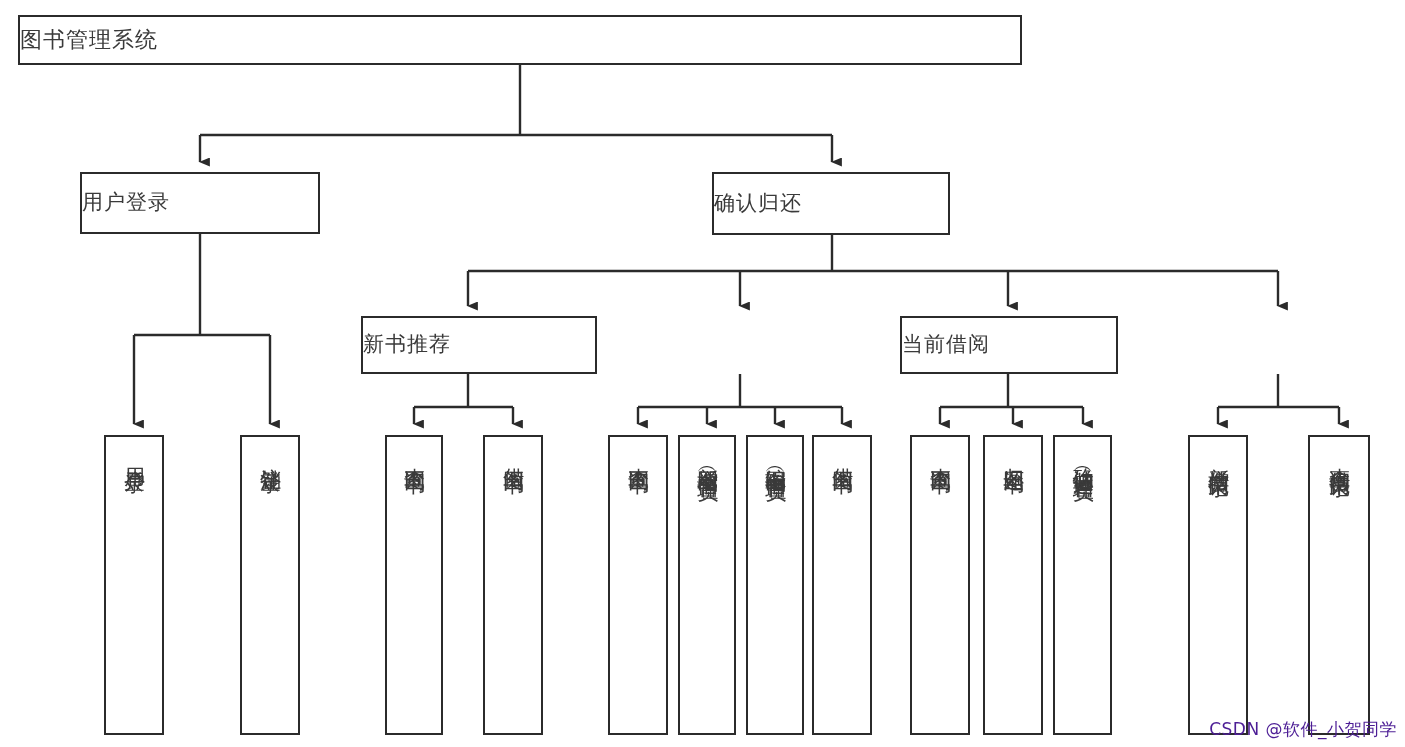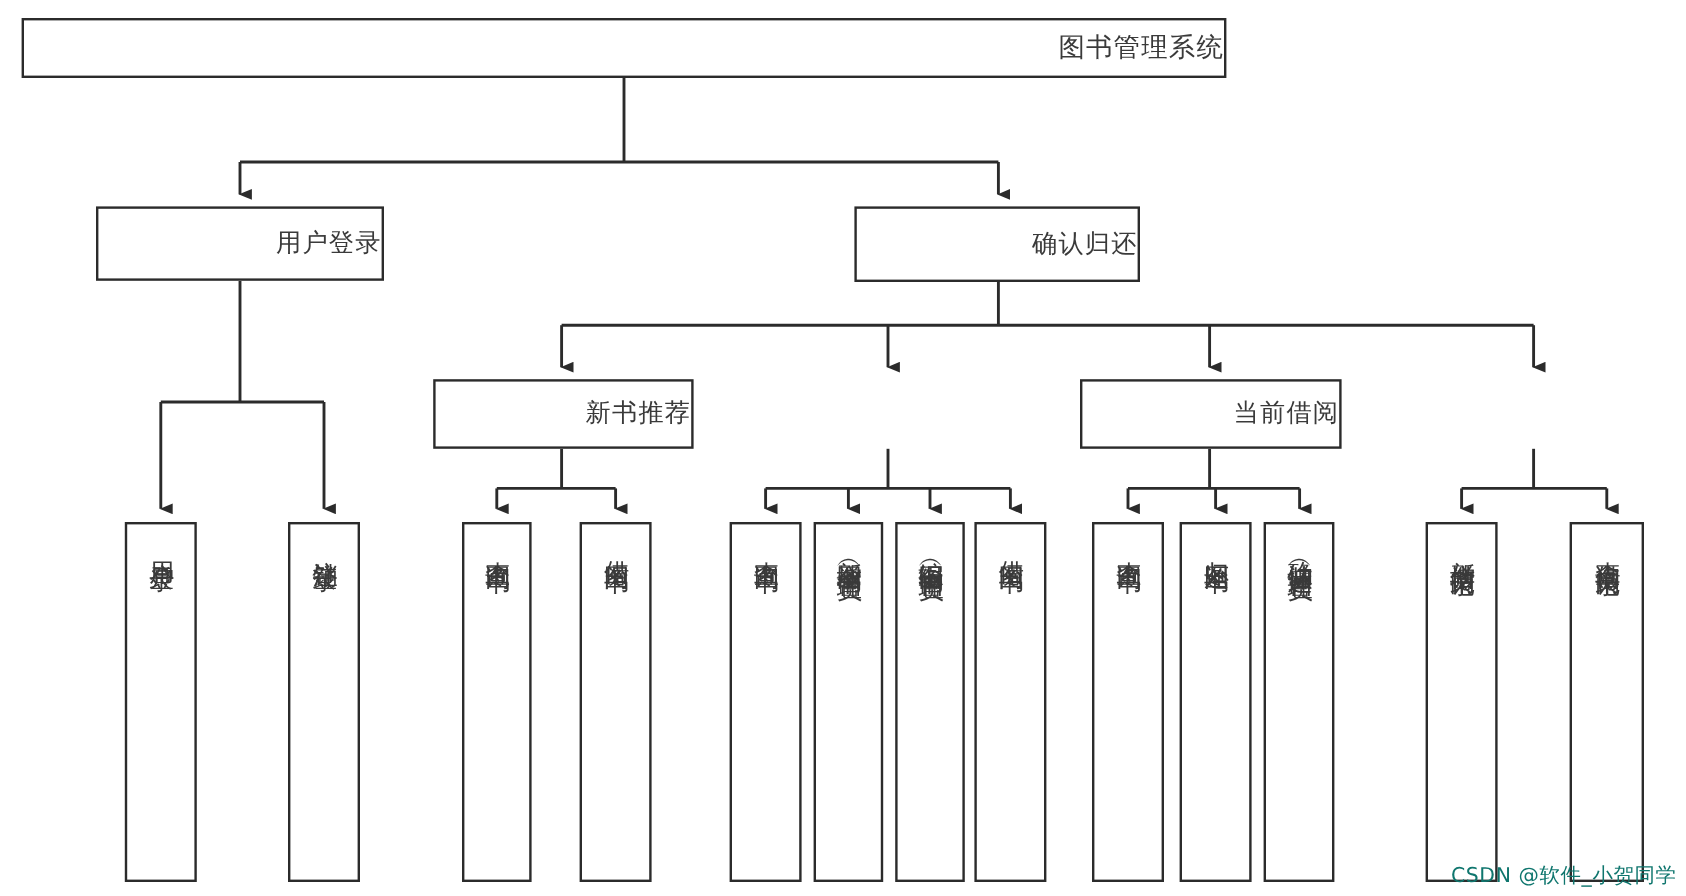--- a/index.html
+++ b/index.html
@@ -1,27 +1,27 @@
 <!DOCTYPE html>
 <html><head>
 <meta charset="utf-8">
 <title>图书管理系统 功能结构图</title>
 <style>
   html,body{margin:0;padding:0;background:#ffffff;}
   body{font-family:"DejaVu Sans","Liberation Sans",sans-serif;}
   #canvas{position:relative;width:1405px;height:747px;background:#ffffff;overflow:hidden;}
   #edges{position:absolute;left:0;top:0;width:1405px;height:747px;}
   .node{position:absolute;box-sizing:border-box;background:#ffffff;border:2px solid #2b2b2b;
-        display:flex;align-items:center;justify-content:flex-end;color:#3a3a3a;}
+        display:flex;align-items:center;justify-content:flex-start;color:#3a3a3a;}
   .node.h{font-size:21px;letter-spacing:1px;line-height:1.2;}
   .node.root{font-size:22px;letter-spacing:1px;}
   .node.leaf{padding-top:14px;align-items:flex-start;justify-content:center;}
   .vtext{writing-mode:vertical-rl;text-orientation:upright;font-size:21px;line-height:1.32;
          letter-spacing:2px;white-space:nowrap;color:#3a3a3a;text-align:start;}
-  #watermark{position:absolute;right:8px;bottom:6px;font-size:17px;color:#0f766e;
+  #watermark{position:absolute;right:8px;bottom:6px;font-size:17px;color:#4c1d95;
              letter-spacing:.5px;white-space:nowrap;pointer-events:none;}
 </style>
 </head>
 <body>
 
 <div id="canvas">
 
   <svg id="edges" viewBox="0 0 1405 747" xmlns="http://www.w3.org/2000/svg">
     <defs>
       <marker id="arrow" viewBox="0 0 10 12" refX="5" refY="11" markerWidth="9" markerHeight="11" orient="auto-start-reverse" markerUnits="userSpaceOnUse">
@@ -76,24 +76,24 @@
     <span>图书管理系统</span>
   </div>
 
   <div class="node h" style="left:80px;top:172px;width:240px;height:62px;">
     <span>用户登录</span>
   </div>
   <div class="node h" style="left:712px;top:172px;width:238px;height:63px;">
     <span>确认归还</span>
   </div>
 
-  <div class="node h" style="left:361px;top:316px;width:217px;height:58px;">
+  <div class="node h" style="left:361px;top:316px;width:236px;height:58px;">
     <span>新书推荐</span>
   </div>
-  <div class="node h" style="left:900px;top:316px;width:218px;height:58px;padding-left:24px;">
+  <div class="node h" style="left:900px;top:316px;width:218px;height:58px;">
     <span>当前借阅</span>
   </div>
 
   <div class="node leaf" style="left:104px;top:435px;width:60px;height:300px;">
     <span class="vtext">用户登录</span>
   </div>
   <div class="node leaf" style="left:240px;top:435px;width:60px;height:300px;">
     <span class="vtext">注销登录</span>
   </div>
   <div class="node leaf" style="left:385px;top:435px;width:58px;height:300px;">

